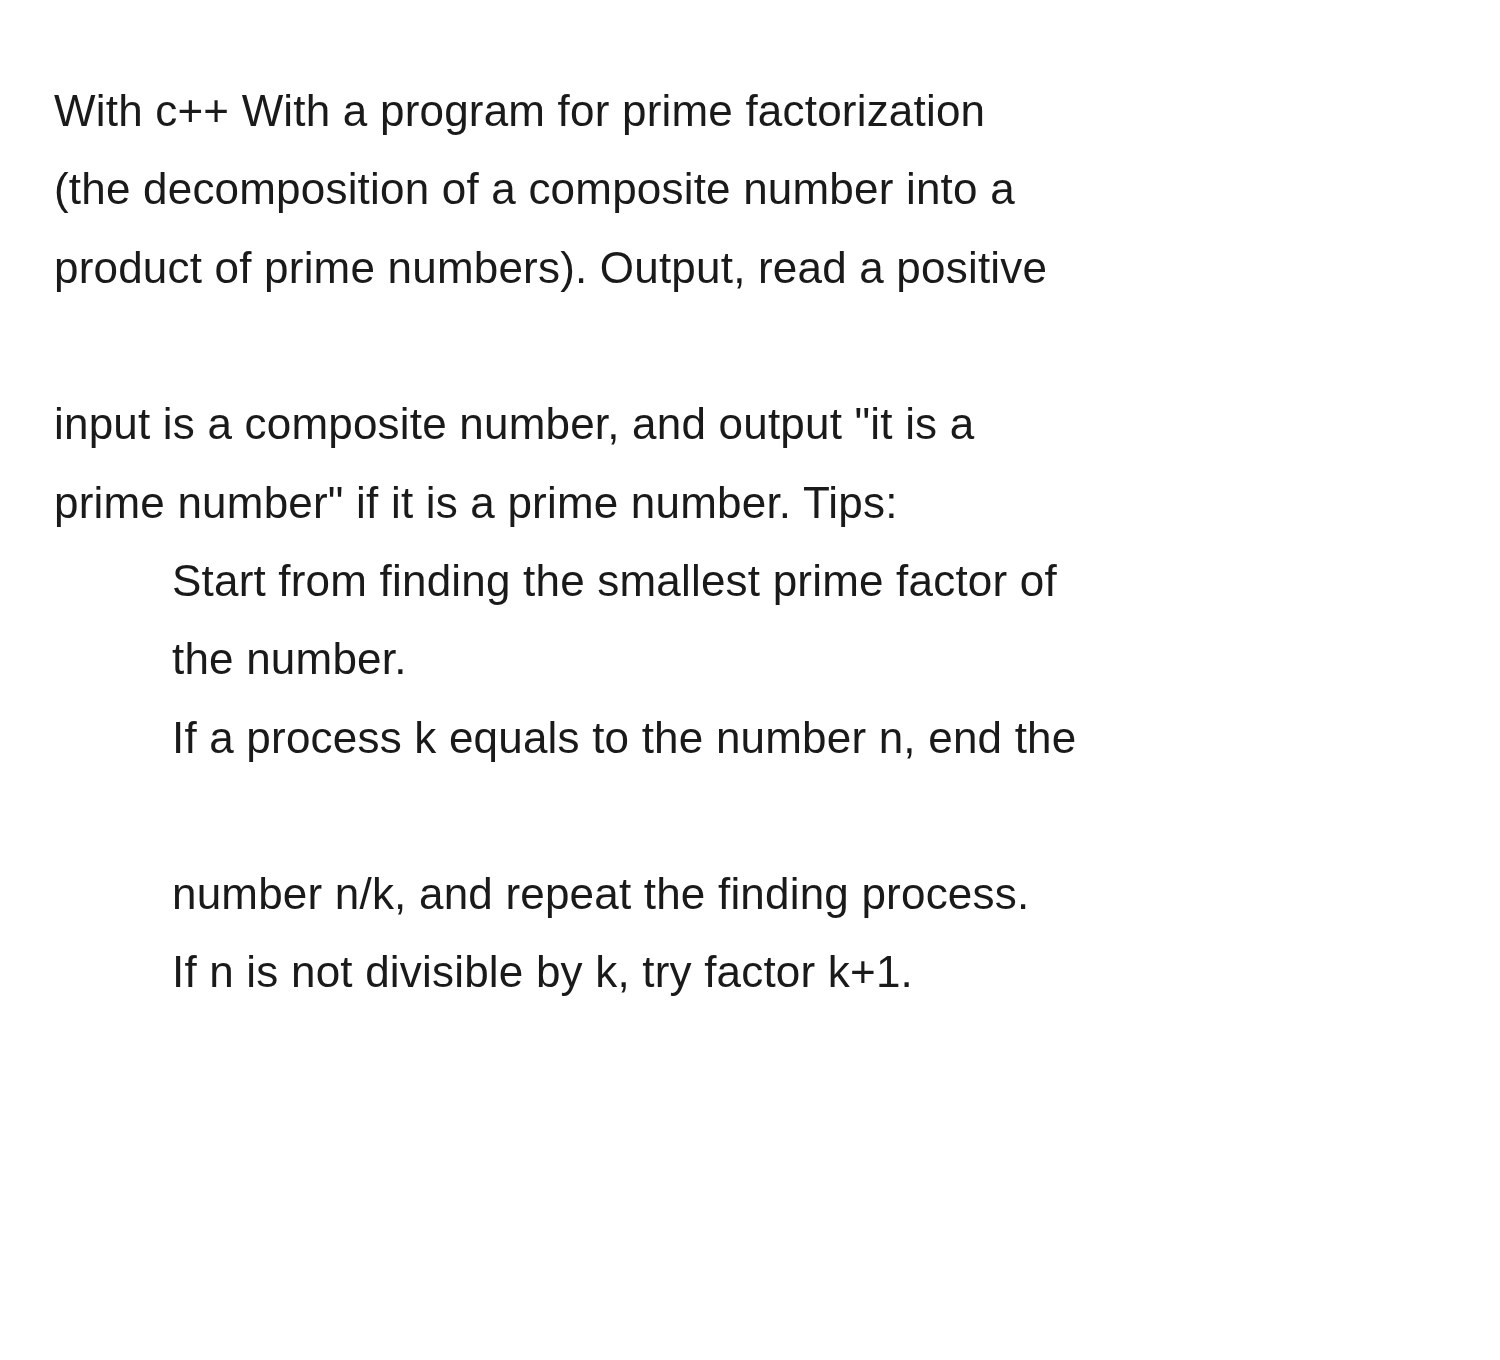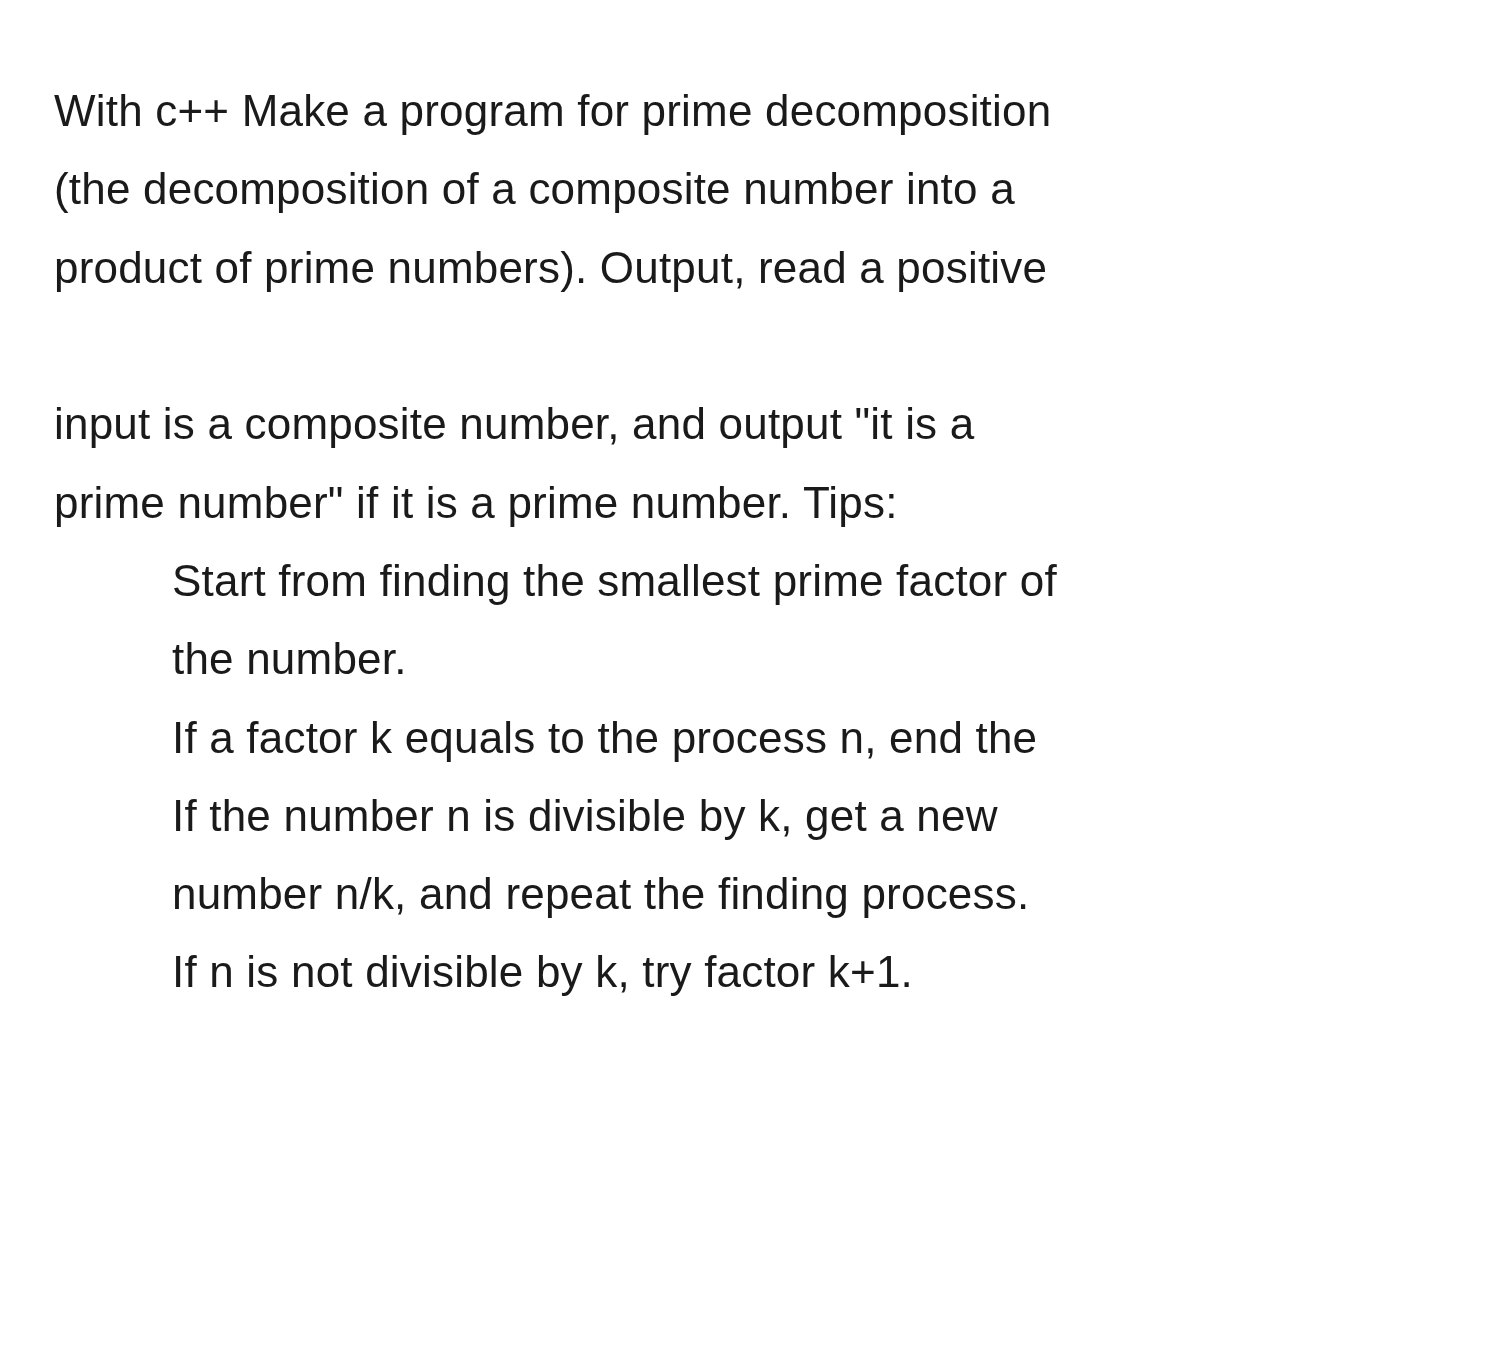--- a/index.html
+++ b/index.html
@@ -29,36 +29,36 @@
       line-height: 1.78;
       letter-spacing: 0.2px;
       font-weight: 400;
     }
   </style>
 </head>
 <body>
 
 <div class="content">
   <div class="main-text">
-    <span>With c++ Make a program for prime decomposition</span><br>
+    <span>With c++ With a program for prime factorization</span><br>
     <span>(the decomposition of a composite number into a</span><br>
     <span>product of prime numbers). Output, read a positive</span><br>
     <br>
     <span>input is a composite number, and output "it is a</span><br>
     <span>prime number" if it is a prime number. Tips:</span>
   </div>
   <div class="list">
     <div class="list-item">
       <span>Start from finding the smallest prime factor of</span><br>
       <span>the number.</span>
     </div>
     <div class="list-item">
-      <span>If a factor k equals to the process n, end the</span><br>
+      <span>If a process k equals to the number n, end the</span><br>
     </div>
     <div class="list-item">
-      <span>If the number n is divisible by k, get a new</span><br>
+      <br>
       <span>number n/k, and repeat the finding process.</span>
     </div>
     <div class="list-item">
       <span>If n is not divisible by k, try factor k+1.</span>
     </div>
   </div>
 </div>
 
 </body></html>

